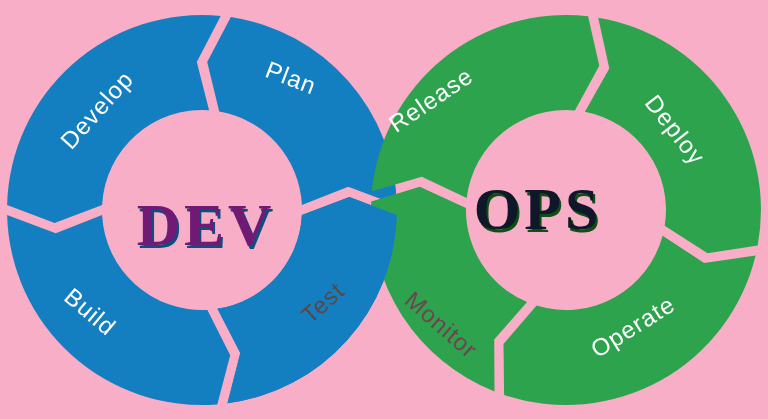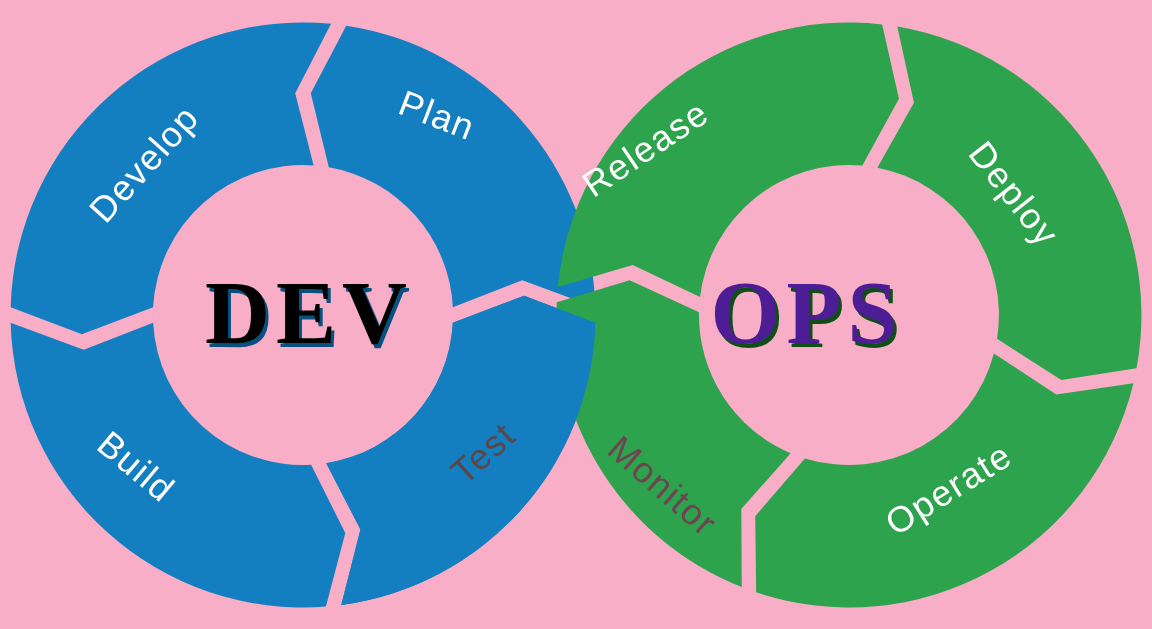--- a/index.html
+++ b/index.html
@@ -38,22 +38,22 @@
       <path d="M7.1,204.9 A195,195 0 0 1 220.7,15.9 L196.8,62.1 L209.1,110.3 A100,100 0 0 0 102.1,204.9 L54.6,222.9 Z" fill="#147fc0"></path>
       <path d="M217.3,404.4 A195,195 0 0 1 7.1,215.1 L55.8,233.2 L102.1,215.1 A100,100 0 0 0 207.4,309.9 L230.2,355.3 Z" fill="#147fc0"></path>
       <path d="M396.9,215.1 A195,195 0 0 1 227.5,403.3 L240.3,353.0 L217.5,308.8 A100,100 0 0 0 301.9,215.1 L349.4,197.1 Z" fill="#147fc0"></path>
       <path d="M371.9,191.3 A195,195 0 0 1 588.1,16.3 L599.3,65.8 L574.9,110.4 A100,100 0 0 0 466.7,198.0 L421.8,176.7 Z" fill="#2ea34d"></path>
       <path d="M598.2,17.7 A195,195 0 0 1 757.7,245.5 L707.5,253.3 L664.7,225.8 A100,100 0 0 0 584.9,111.8 L609.3,68.5 Z" fill="#2ea34d"></path>
       <path d="M755.6,255.5 A195,195 0 0 1 504.1,394.9 L503.5,344.1 L536.6,305.6 A100,100 0 0 0 662.6,235.7 L704.2,263.0 Z" fill="#2ea34d"></path>
       <path d="M494.5,391.4 A195,195 0 0 1 371.2,201.5 L419.8,186.8 L466.0,208.1 A100,100 0 0 0 527.1,302.1 L494.2,339.4 Z" fill="#2ea34d"></path>
       <path d="M396.9,215.1 A195,195 0 0 1 227.5,403.3 L240.3,353.0 L217.5,308.8 A100,100 0 0 0 301.9,215.1 L349.4,197.1 Z" fill="#147fc0"></path>
     </svg>
 
-  <div class="ring-title" style="left: 206px; top: 209px; transform: translate(-50%, -50%) rotate(0deg); color: #000000; text-shadow: rgb(10, 80, 126) 2px 3px 0px; font-family: Liberation Serif, serif;">DEV</div>
-  <div class="ring-title" style="left: 538px; top: 209px; transform: translate(-50%, -50%) rotate(0deg); color: #4c1d95; text-shadow: rgb(15, 79, 22) 2px 3px 0px;">OPS</div>
+  <div class="ring-title" style="left: 206px; top: 225px; transform: translate(-50%, -50%) rotate(0deg); color: #701a75; text-shadow: rgb(10, 80, 126) 2px 3px 0px; font-family: Liberation Serif, serif;">DEV</div>
+  <div class="ring-title" style="left: 538px; top: 209px; transform: translate(-50%, -50%) rotate(0deg); color: #0f172a; text-shadow: rgb(15, 79, 22) 2px 3px 0px;">OPS</div>
 
   <div class="seg-label" style="left: 291px; top: 78px; transform: translate(-50%, -50%) rotate(21deg); color: rgb(255, 255, 255);">Plan</div>
   <div class="seg-label" style="left: 97px; top: 110px; transform: translate(-50%, -50%) rotate(-48deg); color: rgb(255, 255, 255);">Develop</div>
   <div class="seg-label" style="left: 90px; top: 312px; transform: translate(-50%, -50%) rotate(40deg); color: rgb(255, 255, 255);">Build</div>
   <div class="seg-label" style="left: 323px; top: 303px; transform: translate(-50%, -50%) rotate(-42deg); color: rgb(90, 72, 72);">Test</div>
 
   <div class="seg-label" style="left: 431px; top: 100px; transform: translate(-50%, -50%) rotate(-34deg); color: rgb(255, 255, 255);">Release</div>
   <div class="seg-label" style="left: 675px; top: 130px; transform: translate(-50%, -50%) rotate(52deg); color: rgb(255, 255, 255);">Deploy</div>
   <div class="seg-label" style="left: 633px; top: 327px; transform: translate(-50%, -50%) rotate(-32deg); color: rgb(255, 255, 255);">Operate</div>
   <div class="seg-label" style="left: 441px; top: 325px; transform: translate(-50%, -50%) rotate(41deg); color: rgb(109, 68, 80);">Monitor</div>

